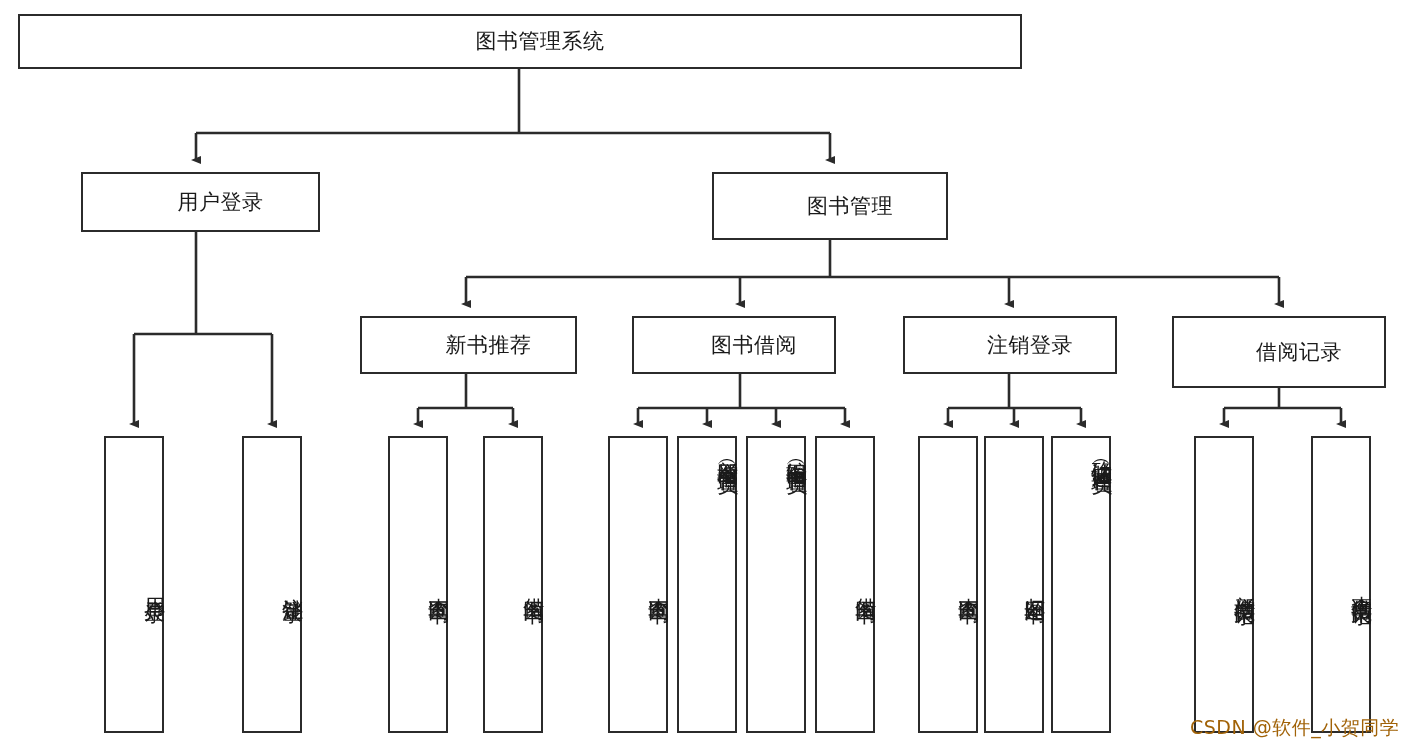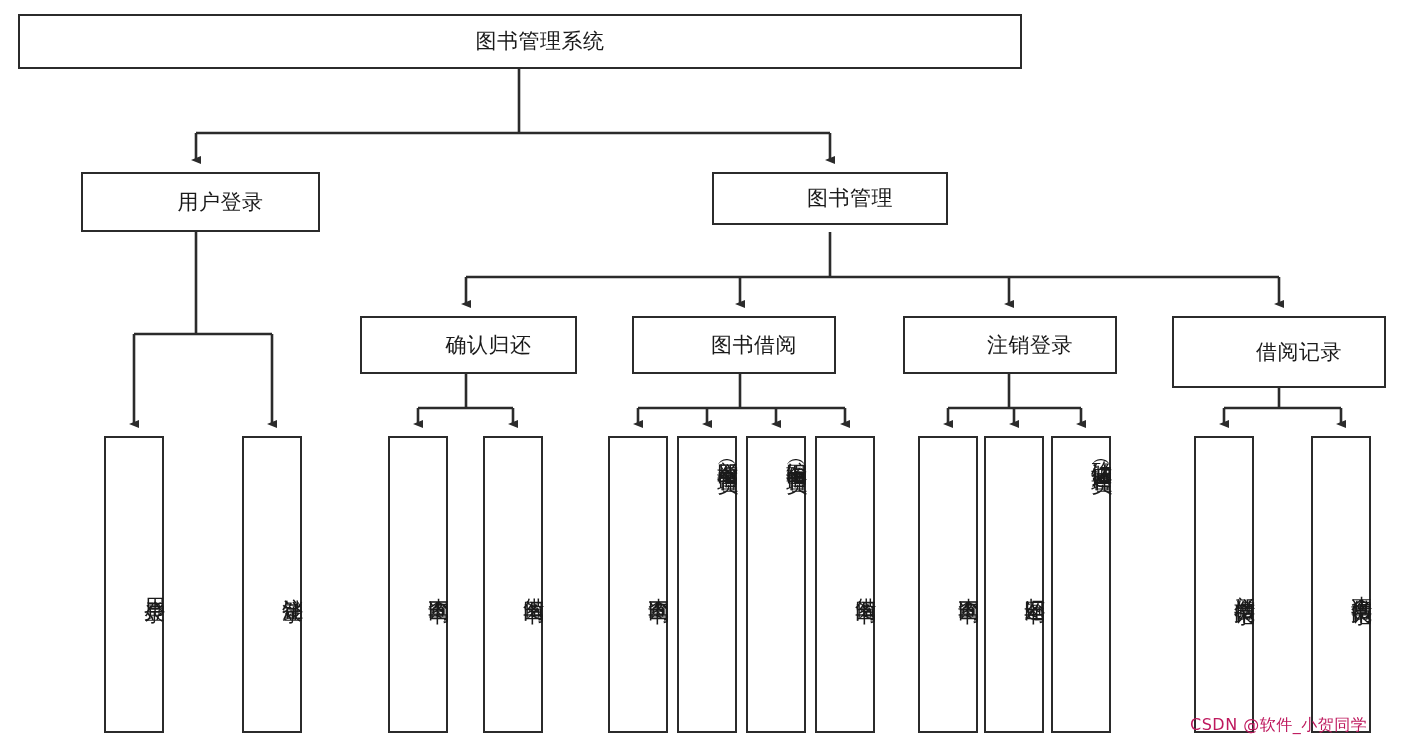--- a/index.html
+++ b/index.html
@@ -51,22 +51,22 @@
     line-height: 1.12;
     letter-spacing: 2px;
     white-space: nowrap;
   }
   .node.vertical.pad-mid {
     align-items: center;
     padding-top: 0;
   }
   .watermark {
     position: absolute;
-    color: #be185d;
-    font-size: 16px;
+    color: #a16207;
+    font-size: 19px;
     white-space: nowrap;
     letter-spacing: 0.5px;
     text-align: right;
   }
 </style>
 </head>
 <body>
 
 <div id="canvas">
 
@@ -120,26 +120,26 @@
     </g>
   </svg>
 
   <div class="node" style="left:18px; top:14px; width:1004px; height:55px;">
     <span class="label">图书管理系统</span>
   </div>
 
   <div class="node" style="left:81px; top:172px; width:239px; height:60px;">
     <span class="label">用户登录</span>
   </div>
-  <div class="node" style="left:712px; top:172px; width:236px; height:53px;">
+  <div class="node" style="left:712px; top:172px; width:236px; height:68px;">
     <span class="label">图书管理</span>
   </div>
 
   <div class="node" style="left:360px; top:316px; width:217px; height:58px;">
-    <span class="label">确认归还</span>
+    <span class="label">新书推荐</span>
   </div>
   <div class="node" style="left:632px; top:316px; width:204px; height:58px;">
     <span class="label">图书借阅</span>
   </div>
   <div class="node" style="left:903px; top:316px; width:214px; height:58px;">
     <span class="label">注销登录</span>
   </div>
   <div class="node" style="left:1172px; top:316px; width:214px; height:72px;">
     <span class="label">借阅记录</span>
   </div>

